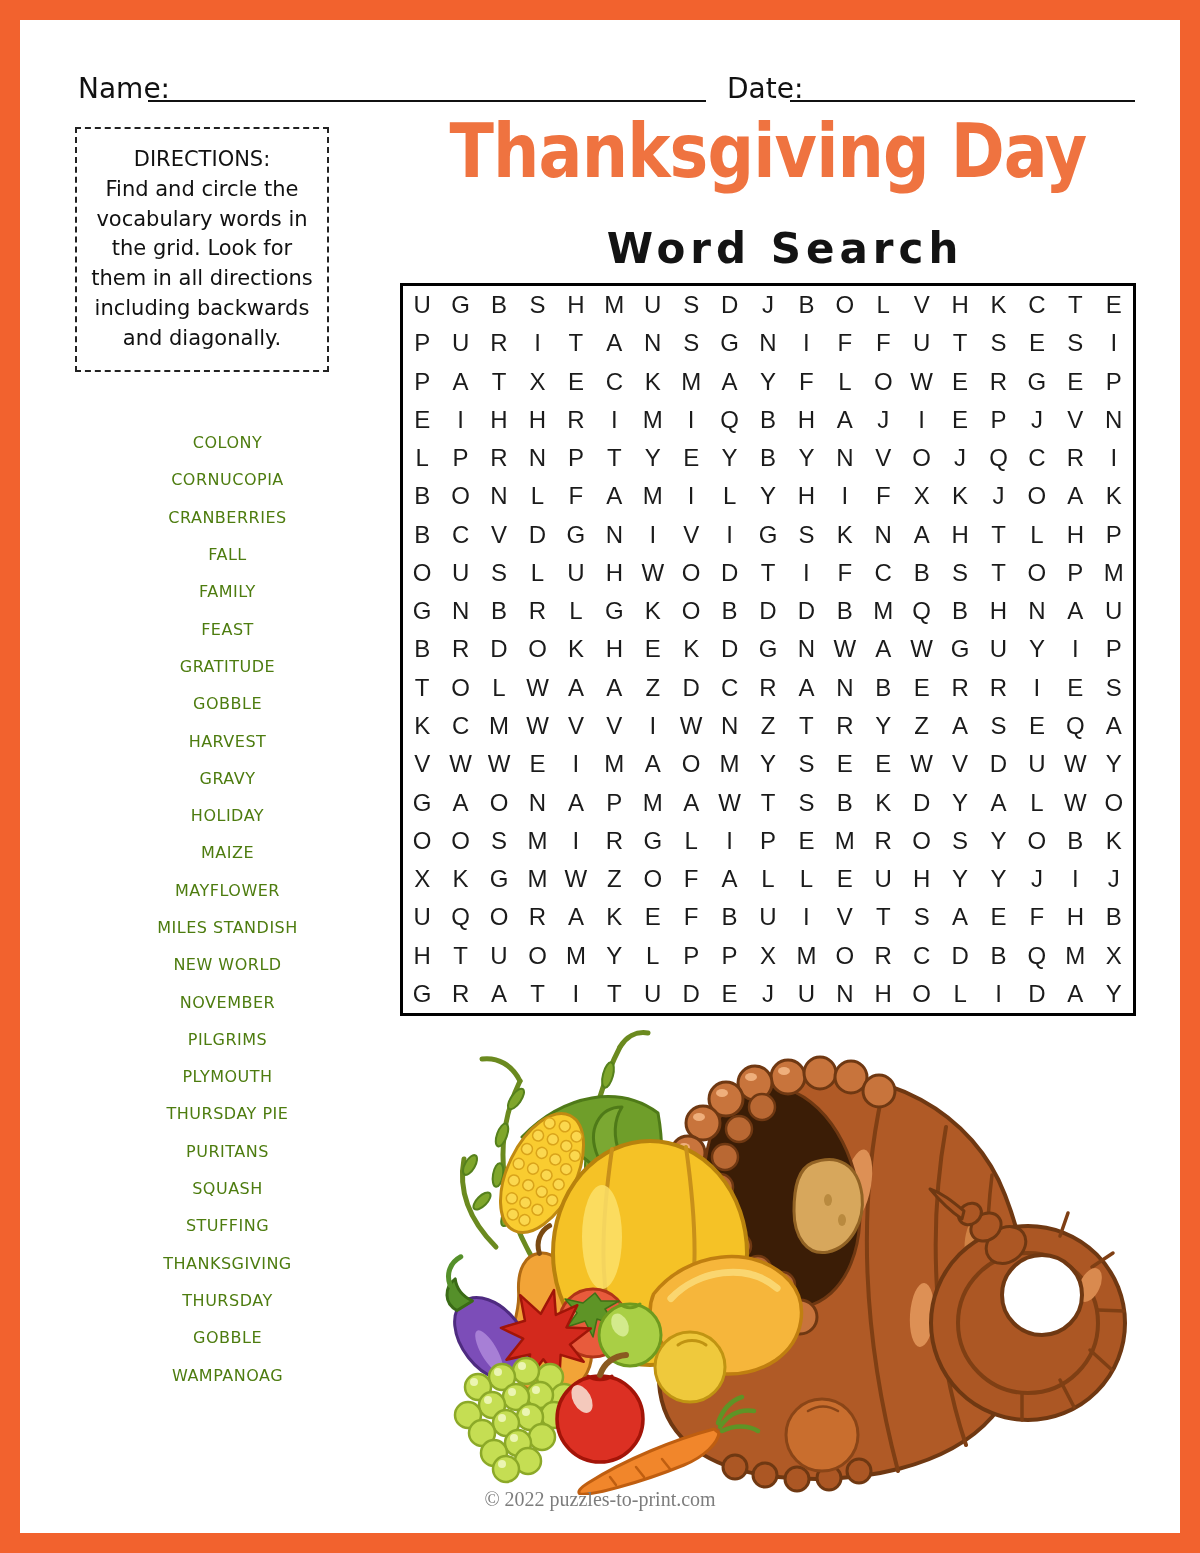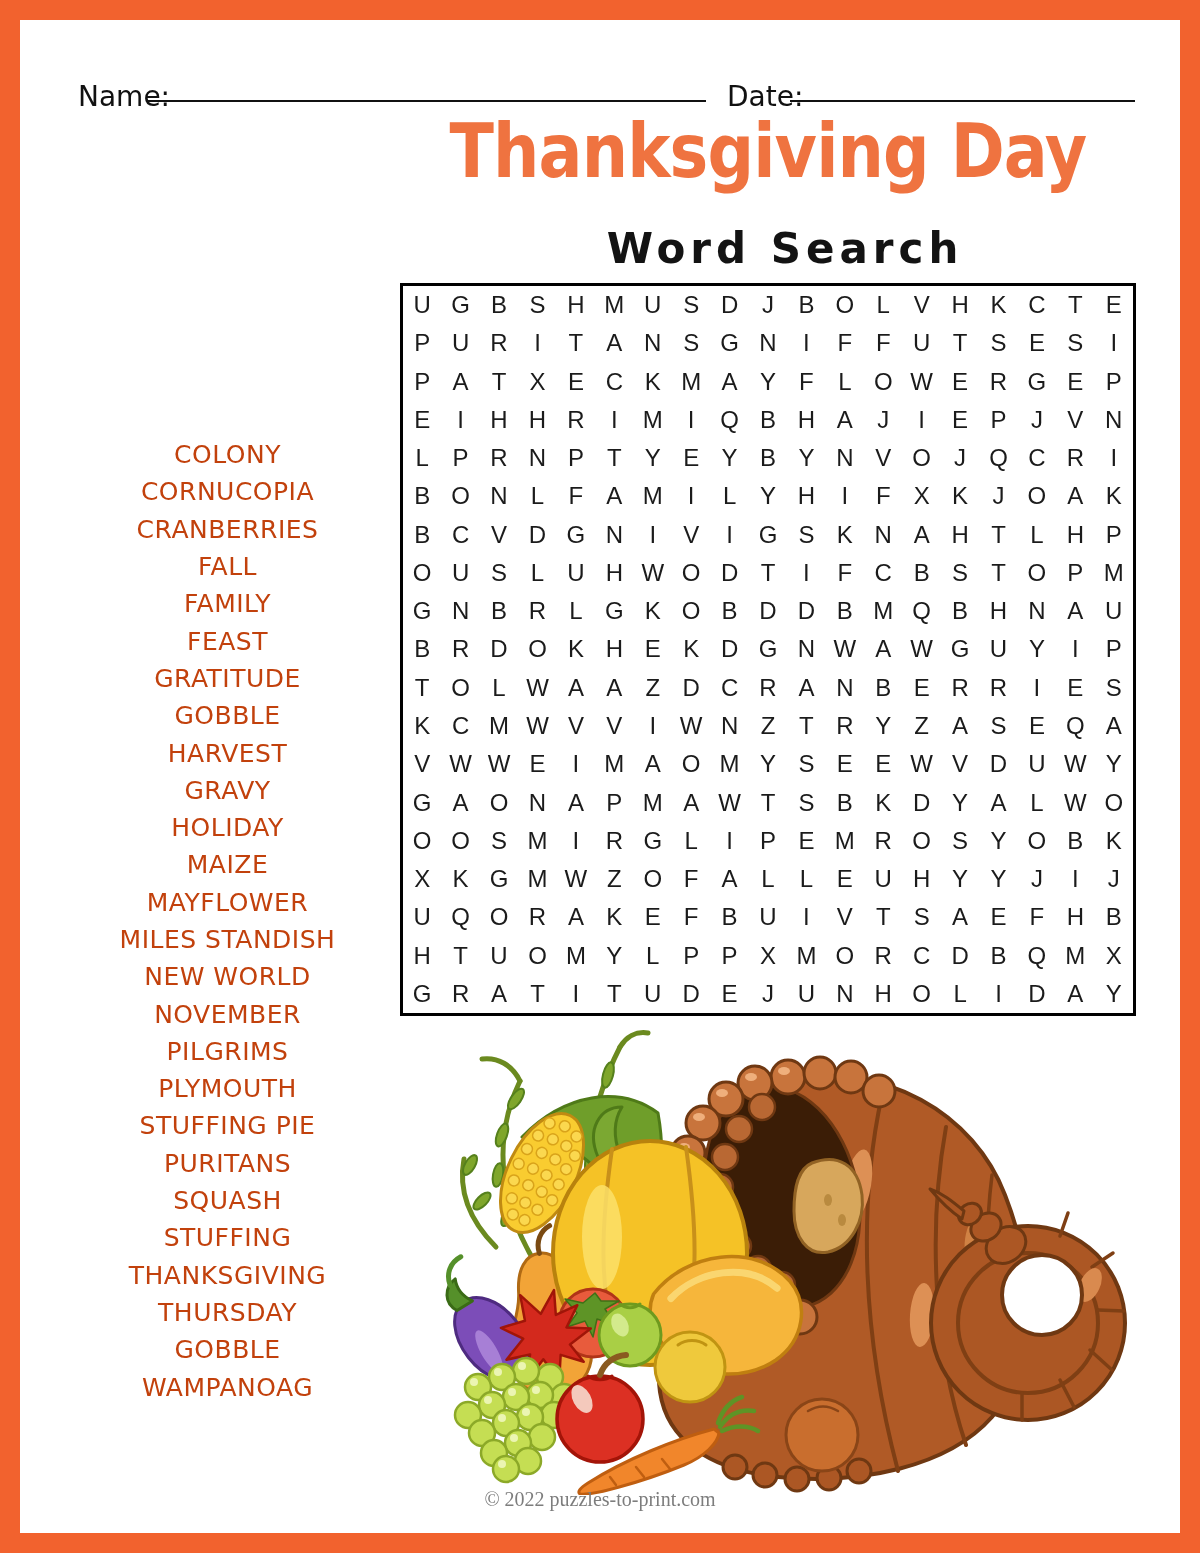--- a/index.html
+++ b/index.html
@@ -2,21 +2,21 @@
 <html style="--border-orange: #F2622E; --title-orange: #EF7340;"><head>
 <meta charset="utf-8">
 <style>
   html,body{margin:0;padding:0;background:#ffffff;}
   .page{
     position:relative;width:1200px;height:1553px;box-sizing:border-box;
     background:#ffffff;border:20px solid var(--border-orange,#F2622E);
     font-family:"DejaVu Sans",sans-serif;overflow:hidden;
   }
   .abs{position:absolute;}
-  .name-label,.date-label{font-size:28px;color:#111;margin-top:8px;}
+  .name-label,.date-label{font-size:28px;color:#111;}
   .name-label{left:58px;top:52px;}
   .date-label{left:707px;top:52px;}
   .blank-line{height:0;border-bottom:2.5px solid #111;}
   .name-line{left:128px;top:80px;width:558px;}
   .date-line{left:770px;top:80px;width:345px;}
   .directions-box{
     left:55px;top:107px;width:222px;min-height:208px;
     border:2.5px dashed #222;padding:16px 14px;
     text-align:center;font-size:21px;line-height:1.42;color:#111;
   }
@@ -30,38 +30,42 @@
     left:380px;top:187px;width:736px;margin:17px;text-align:center;
     font-size:42px;font-weight:bold;letter-spacing:5px;color:#131313;white-space:nowrap;
   }
   .grid{
     left:380px;top:263px;width:736px;height:733px;box-sizing:border-box;
     border:3px solid #000;display:grid;grid-template-columns:repeat(19,1fr);
     grid-auto-rows:1fr;font-family:"Liberation Sans",sans-serif;
     font-size:24px;color:#1b1b1b;
   }
   .grid .cell{display:flex;align-items:center;justify-content:center;}
-  .words{left:20px;top:416px;width:375px;color:#c2410c;font-size:25px;}
+  .words{left:20px;top:404px;width:375px;color:#4d7c0f;font-size:16px;}
   .word{height:37.3px;display:flex;align-items:center;justify-content:center;letter-spacing:0.5px;white-space:nowrap;}
   .cornucopia{left:410px;top:995px;width:700px;height:480px;}
   .copyright{
     left:0;top:1468px;width:100%;text-align:center;
     font-family:"Liberation Serif",serif;font-size:20px;color:#7d7d7d;
   }
 </style>
 </head>
 <body>
 
 <div class="page">
 
   <div class="abs name-label">Name:</div>
   <div class="abs blank-line name-line"></div>
   <div class="abs date-label">Date:</div>
   <div class="abs blank-line date-line"></div>
 
+  <div class="abs directions-box">
+    <div>DIRECTIONS:</div>
+    <div>Find and circle the vocabulary words in the grid.  Look for them in all directions including backwards and diagonally.</div>
+  </div>
 
   <h1 class="abs title">Thanksgiving Day</h1>
   <h2 class="abs subtitle">Word Search</h2>
 
   <div class="abs grid">
       <div class="cell">U</div>
       <div class="cell">G</div>
       <div class="cell">B</div>
       <div class="cell">S</div>
       <div class="cell">H</div>
@@ -435,21 +439,21 @@
       <div class="word">HARVEST</div>
       <div class="word">GRAVY</div>
       <div class="word">HOLIDAY</div>
       <div class="word">MAIZE</div>
       <div class="word">MAYFLOWER</div>
       <div class="word">MILES STANDISH</div>
       <div class="word">NEW WORLD</div>
       <div class="word">NOVEMBER</div>
       <div class="word">PILGRIMS</div>
       <div class="word">PLYMOUTH</div>
-      <div class="word">STUFFING PIE</div>
+      <div class="word">THURSDAY PIE</div>
       <div class="word">PURITANS</div>
       <div class="word">SQUASH</div>
       <div class="word">STUFFING</div>
       <div class="word">THANKSGIVING</div>
       <div class="word">THURSDAY</div>
       <div class="word">GOBBLE</div>
       <div class="word">WAMPANOAG</div>
     </div>
 
   <svg class="abs cornucopia" viewBox="0 0 700 480" xmlns="http://www.w3.org/2000/svg">

